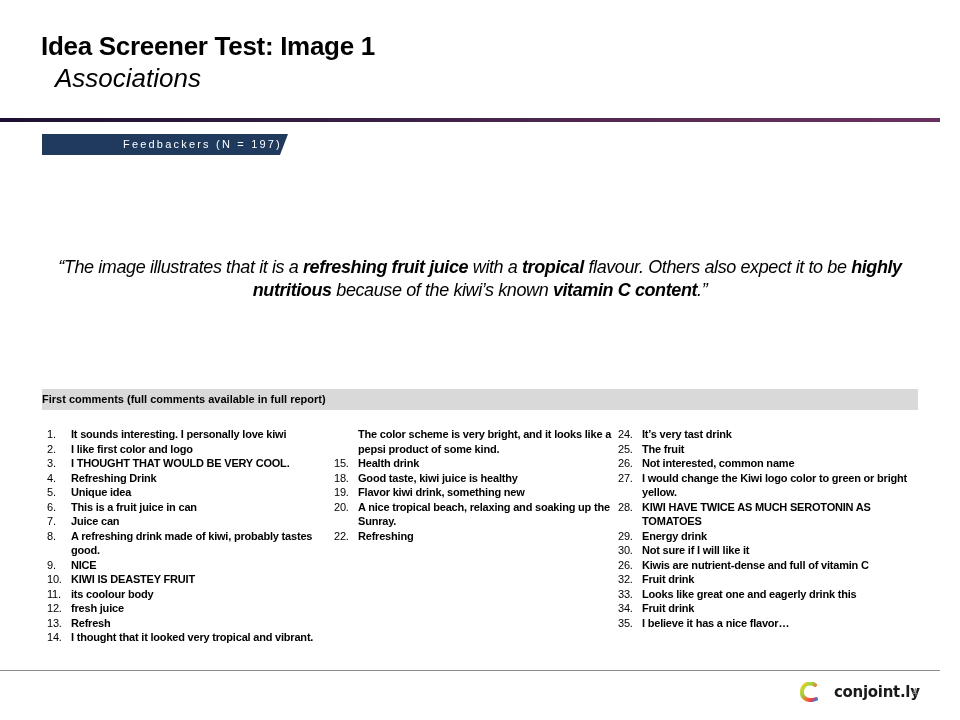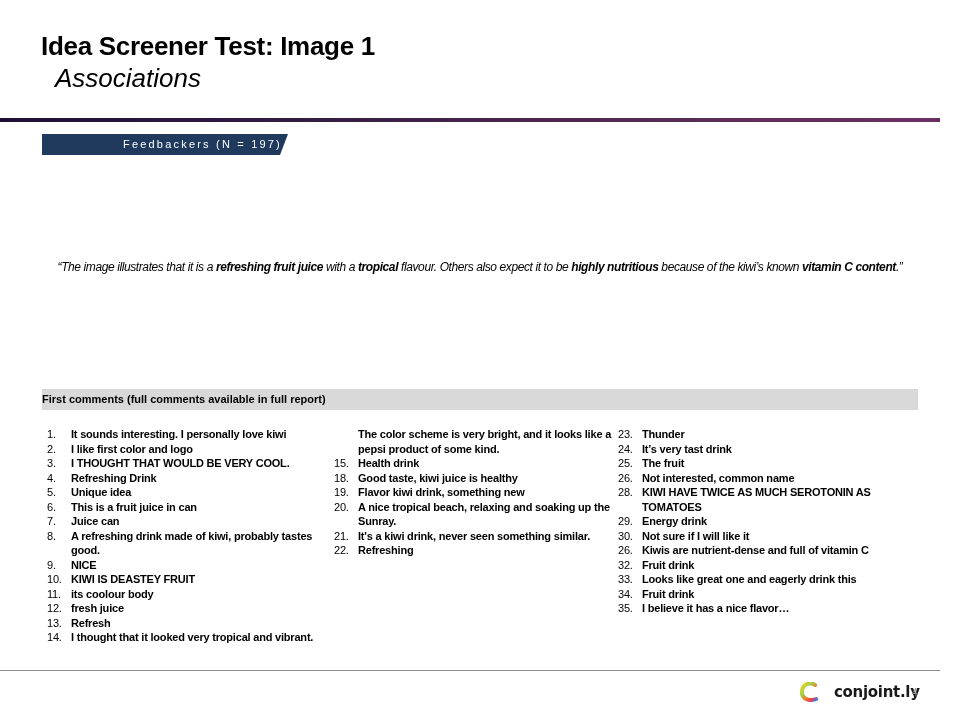--- a/index.html
+++ b/index.html
@@ -11,21 +11,21 @@
 
   .divider-top { position: absolute; left: 0; top: 118px; width: 940px; height: 4px;
     background: linear-gradient(to right, #1d0f33 0%, #3a1f45 40%, #5c2d55 75%, #6a3160 100%); }
 
   .badge { position: absolute; left: 42px; top: 134px; width: 246px; height: 21px; }
   .badge svg { position: absolute; left: 0; top: 0; }
   .badge-text { position: absolute; left: 0; top: 0; width: 240px; height: 21px; line-height: 21px; text-align: right;
     color: #ffffff; font-size: 11px; letter-spacing: 2.2px; }
 
   .quote { position: absolute; left: 40px; top: 256px; width: 880px; text-align: center;
-    font-size: 12px; font-style: italic; line-height: 23px; letter-spacing: -0.4px; }
+    font-size: 18px; font-style: italic; line-height: 23px; letter-spacing: -0.4px; }
   .quote b { font-weight: bold; }
 
   .comments-header { position: absolute; left: 42px; top: 389px; width: 876px; height: 21px;
     background: #d9d9d9; font-size: 11px; font-weight: bold; line-height: 21px; }
 
   .col { position: absolute; top: 427px; font-size: 11px; line-height: 14.5px; letter-spacing: -0.2px; }
   .col1 { left: 47px; width: 290px; }
   .col2 { left: 334px; width: 285px; }
   .col3 { left: 618px; width: 300px; }
   .item { display: flex; }
@@ -131,44 +131,40 @@
     </div>
     <div class="item">
       <span class="num">19.</span>
       <span class="txt">Flavor kiwi drink,  something new</span>
     </div>
     <div class="item">
       <span class="num">20.</span>
       <span class="txt">A nice tropical beach, relaxing and soaking up the Sunray.</span>
     </div>
     <div class="item">
-      <span class="num">21.</span>
-      <span class="txt">It's a kiwi drink, never seen something similar.</span>
-    </div>
-    <div class="item">
       <span class="num">22.</span>
       <span class="txt">Refreshing</span>
     </div>
   </div>
 <div class="col col3">
     <div class="item">
-      <span class="num">23.</span>
-      <span class="txt">Thunder</span>
-    </div>
-    <div class="item">
       <span class="num">24.</span>
       <span class="txt">It’s very tast drink</span>
     </div>
     <div class="item">
       <span class="num">25.</span>
       <span class="txt">The fruit</span>
     </div>
     <div class="item">
       <span class="num">26.</span>
       <span class="txt">Not interested, common name</span>
+    </div>
+    <div class="item">
+      <span class="num">27.</span>
+      <span class="txt">I would change the Kiwi logo color to green or bright yellow.</span>
     </div>
     <div class="item">
       <span class="num">28.</span>
       <span class="txt">KIWI HAVE TWICE AS MUCH SEROTONIN AS TOMATOES</span>
     </div>
     <div class="item">
       <span class="num">29.</span>
       <span class="txt">Energy drink</span>
     </div>
     <div class="item">

